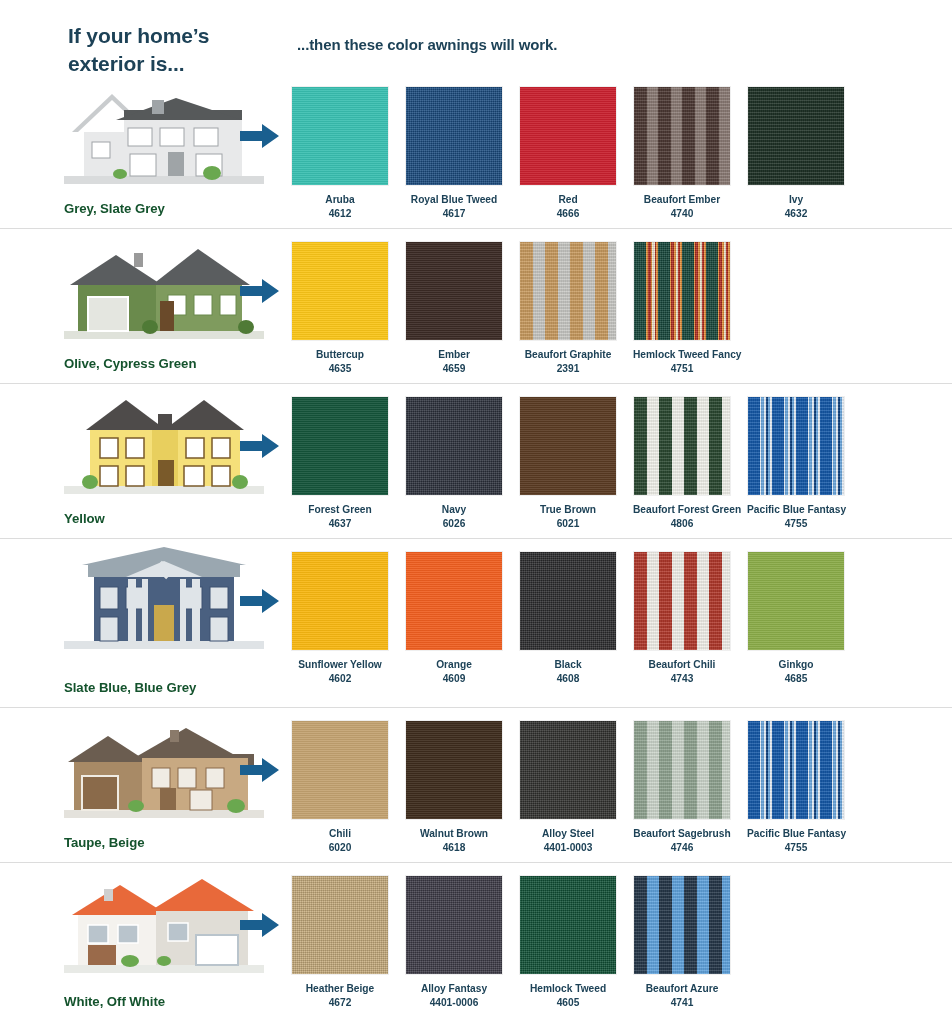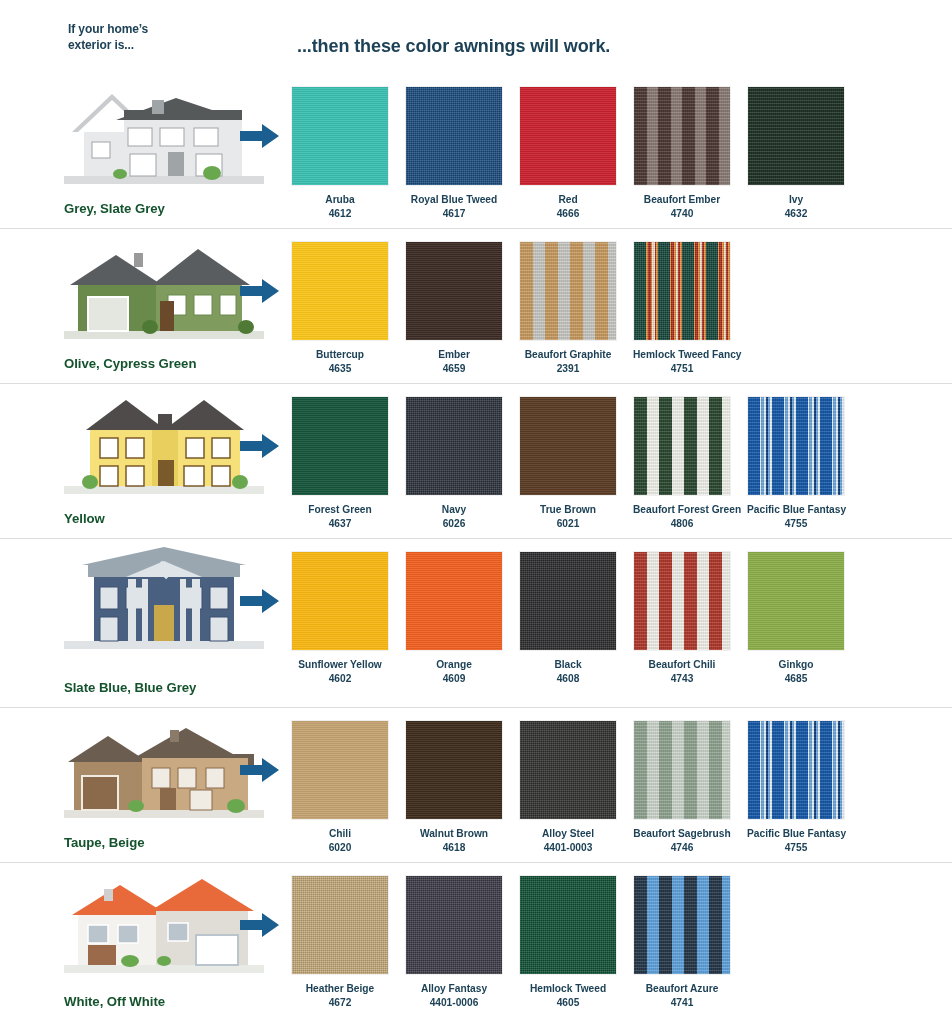--- a/index.html
+++ b/index.html
@@ -15,30 +15,30 @@
 
   .page { position: relative; width: 952px; height: 1024px; }
 
   
   .header-zone { position: relative; height: 74px; }
 
   .head-left {
     position: absolute;
     left: 68px; top: 22px;
     width: 210px;
-    font-size: 12px;
+    font-size: 21px;
     font-weight: bold;
     line-height: 1.32;
     color: #1d4257;
     letter-spacing: -0.1px;
   }
   .head-right {
     position: absolute;
     left: 297px; top: 36px;
-    font-size: 18px;
+    font-size: 15px;
     font-weight: bold;
     color: #1d4257;
     letter-spacing: -0.1px;
   }
 
   
   .row {
     position: relative;
     height: 155px;
     border-bottom: 1px solid #dcdcdc;

